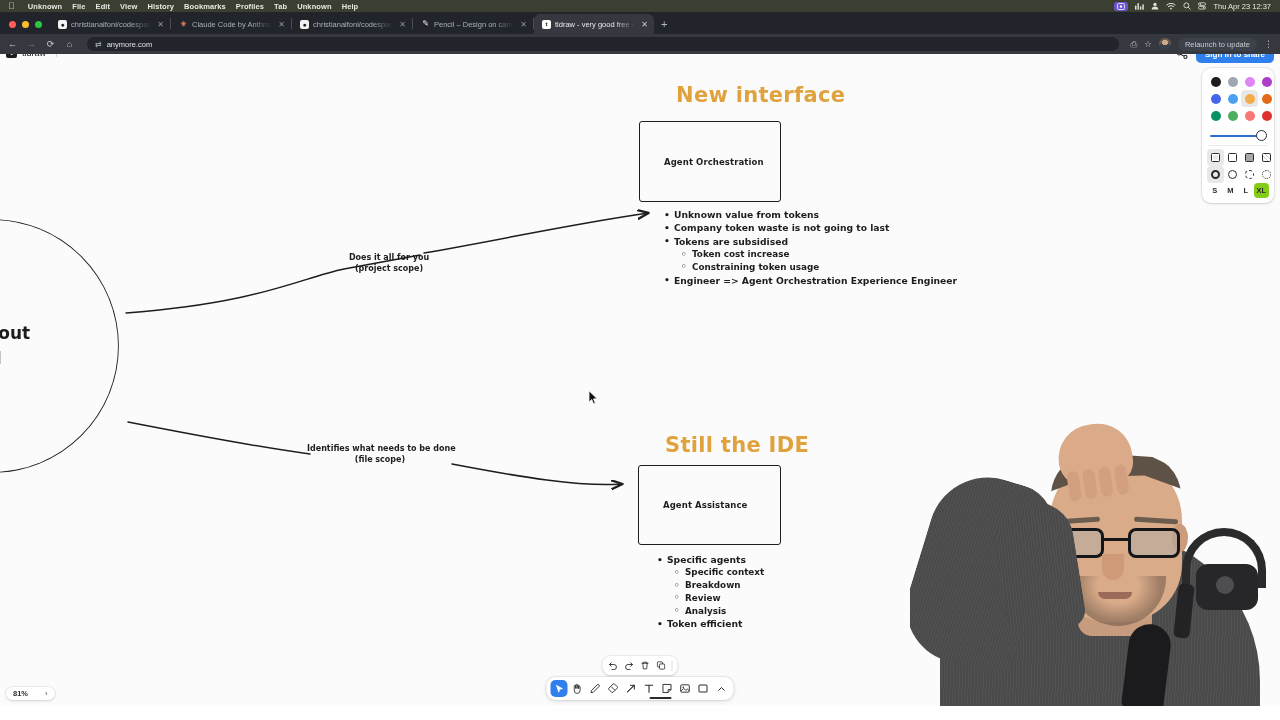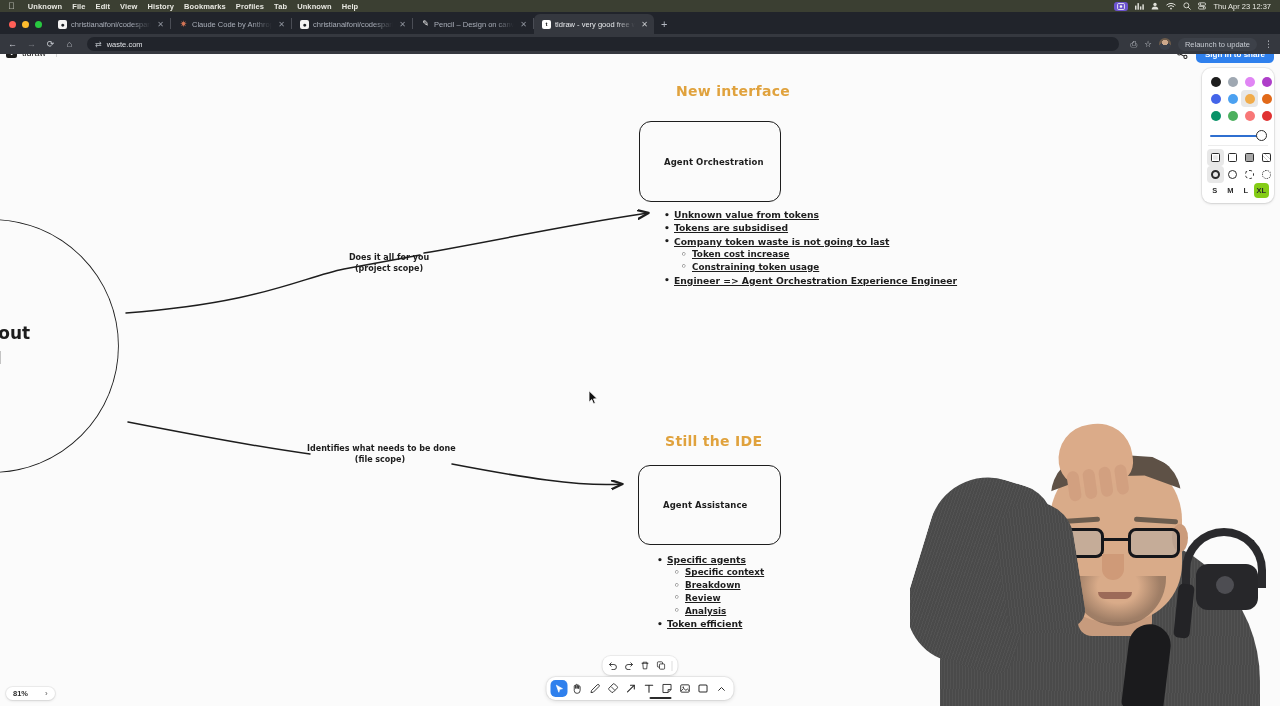--- a/index.html
+++ b/index.html
@@ -118,28 +118,28 @@
 
   
   #canvas { position: absolute; inset: 0; }
   #canvas svg { position: absolute; inset: 0; overflow: visible; }
 
   .section-title {
     position: absolute;
     font-family: "DejaVu Sans", sans-serif;
     font-weight: bold;
     color: #e0a23d;
-    font-size: 14px;
+    font-size: 21px;
     letter-spacing: .3px;
     white-space: nowrap;
   }
   .node-box {
     position: absolute;
     border: 1.6px solid #1d1d1d;
-    border-radius: 12px;
+    border-radius: 3px;
     background: #fbfbfb;
     display: flex; align-items: center;
   }
   .node-label {
     font-family: "DejaVu Sans", sans-serif;
     font-size: 8.5px; font-weight: bold; color: #1d1d1d;
     padding-left: 24px;
     letter-spacing: .1px;
   }
   .circle-node {
@@ -160,21 +160,20 @@
     position: absolute;
     font-family: "DejaVu Sans", sans-serif;
     font-size: 8px; font-weight: bold; color: #1d1d1d;
     text-align: center; white-space: nowrap; line-height: 1.42;
   }
   .bullets {
     position: absolute;
     font-family: "DejaVu Sans", sans-serif;
     font-size: 9.2px; font-weight: bold; color: #1d1d1d;
     line-height: 1.45;
-    text-decoration: underline;
   }
   .bullets .b1 { padding-left: 12px; position: relative; }
   .bullets .b1::before {
     content: "•"; position: absolute; left: 2px; top: -0.5px;
   }
   .bullets .b2 { padding-left: 30px; position: relative; font-size: 8.8px;}
   .bullets .b2::before {
     content: "◦"; position: absolute; left: 19px; top: -0.5px; font-size: 8.5px;
   }
 
@@ -492,21 +491,21 @@
   <span class="newtab">+</span>
 </div>
 
 <div id="chrometoolbar">
   <span class="nav">←</span>
   <span class="nav dim">→</span>
   <span class="nav">⟳</span>
   <span class="nav">⌂</span>
   <div class="omnibox">
     <span class="tune">⇄</span>
-    <span>waste.com</span>
+    <span>anymore.com</span>
   </div>
   <div class="tb-right">
     <span class="ic">⎙</span>
     <span class="ic">☆</span>
     <span class="avatar-btn"></span>
     <span class="relaunch">Relaunch to update</span>
     <span class="kebab">⋮</span>
   </div>
 </div>
 
@@ -554,22 +553,22 @@
     </div>
 
     <div class="section-title" style="left:676px; top:43px;">New interface</div>
 
     <div class="node-box" style="left:639px; top:81px; width:142px; height:81px;">
       <span class="node-label">Agent Orchestration</span>
     </div>
 
     <div class="bullets" style="left:662px; top:168px;">
       <div class="b1">Unknown value from tokens</div>
+      <div class="b1">Company token waste is not going to last</div>
       <div class="b1">Tokens are subsidised</div>
-      <div class="b1">Company token waste is not going to last</div>
       <div class="b2">Token cost increase</div>
       <div class="b2">Constraining token usage</div>
       <div class="b1">Engineer =&gt; Agent Orchestration Experience Engineer</div>
     </div>
 
     <div class="section-title" style="left:665px; top:393px;">Still the IDE</div>
 
     <div class="node-box" style="left:638px; top:425px; width:143px; height:80px;">
       <span class="node-label">Agent Assistance</span>
     </div>

